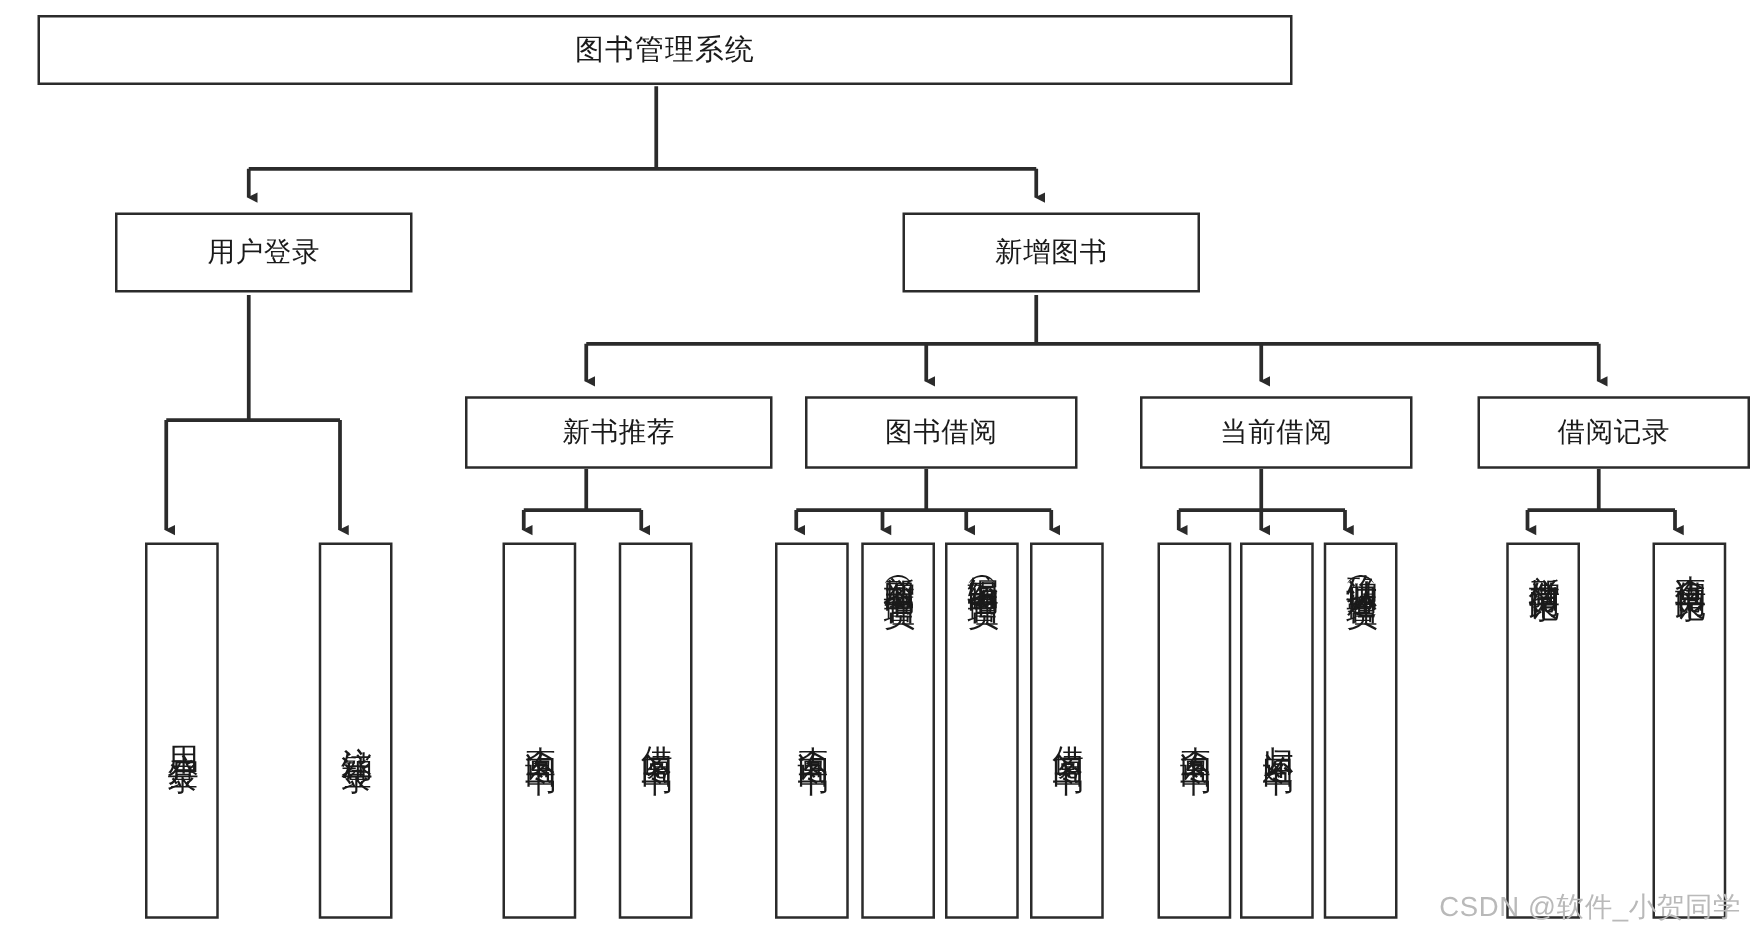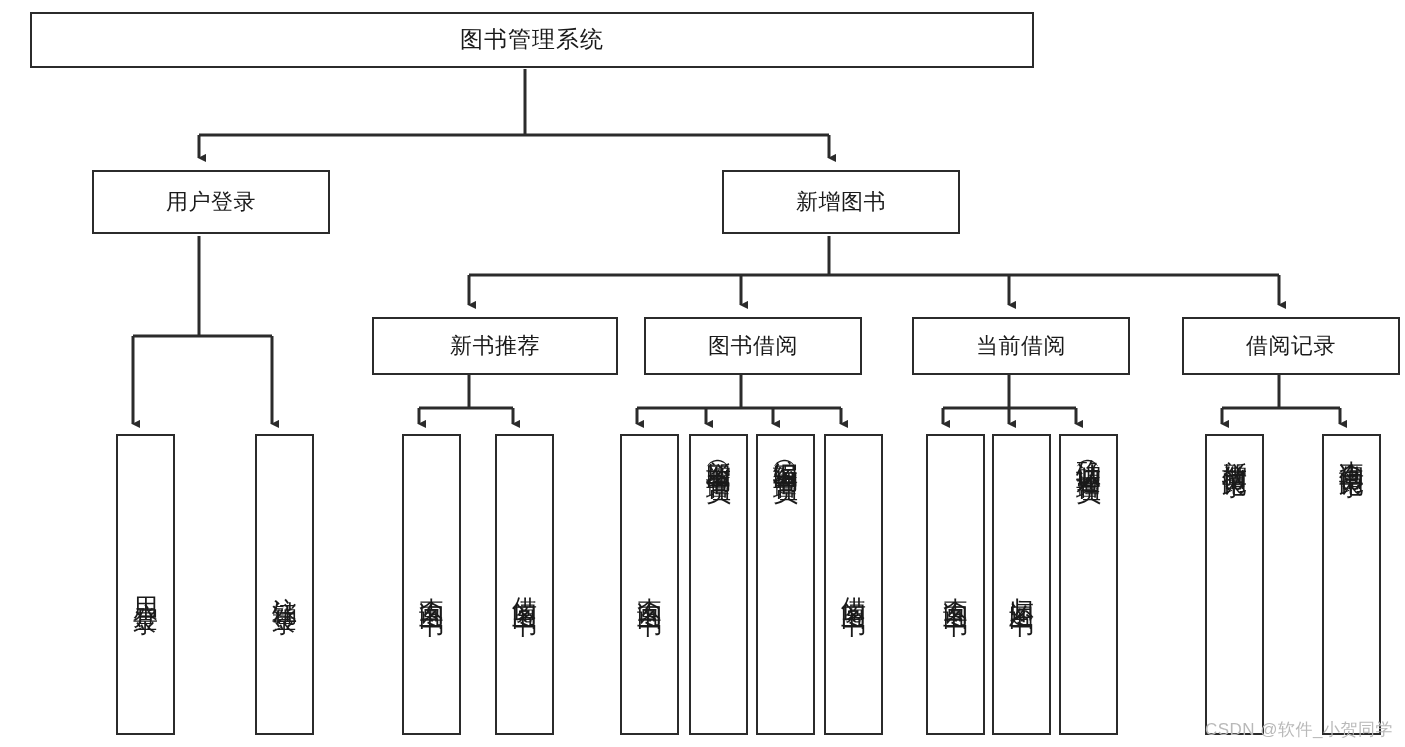--- a/index.html
+++ b/index.html
@@ -70,21 +70,21 @@
     margin-bottom: auto;
   }
   .node.vertical.tall .node-label {
     font-size: 25px;
     letter-spacing: 3px;
   }
   .watermark {
     position: absolute;
     right: 12px;
     bottom: 6px;
-    font-size: 17px;
+    font-size: 22px;
     color: #b9b9b9;
     letter-spacing: 0.5px;
     white-space: nowrap;
   }
 </style>
 </head>
 <body>
 
 <div id="canvas">
 

